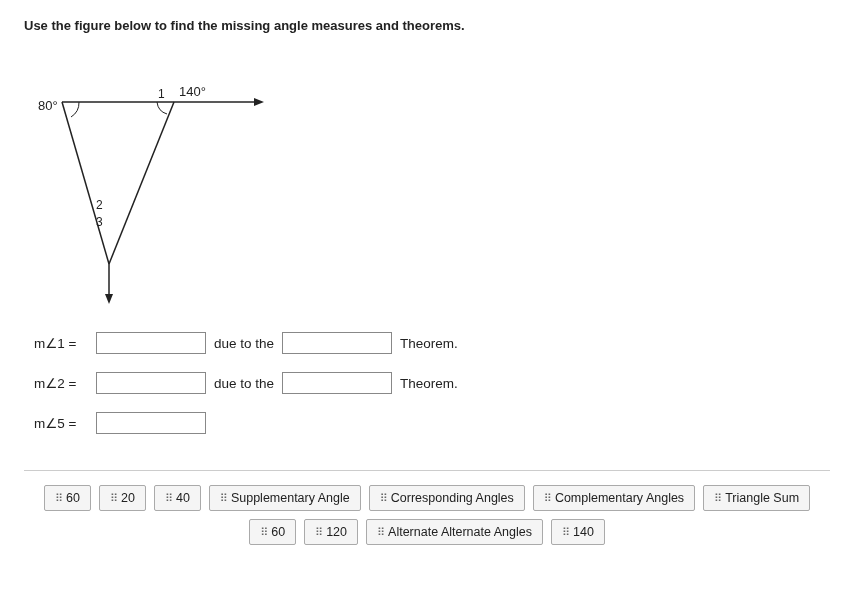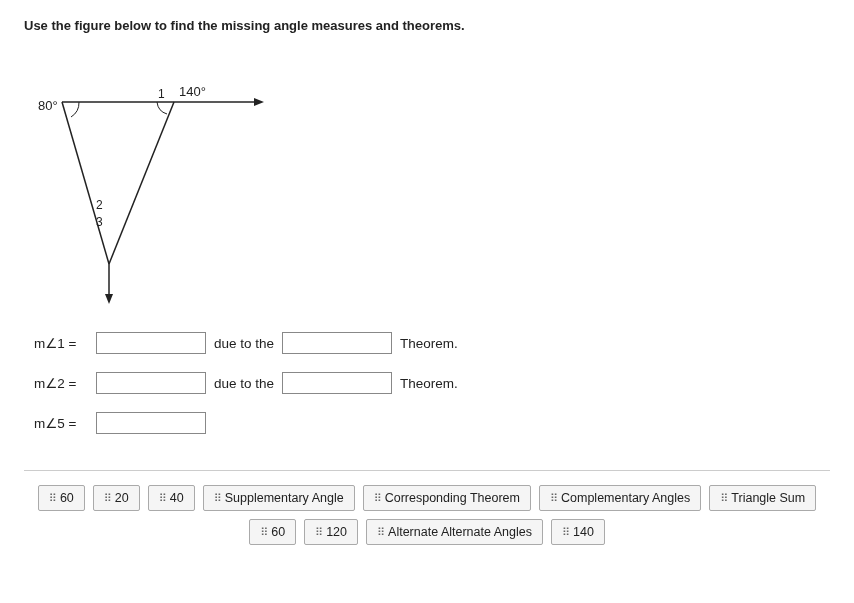--- a/index.html
+++ b/index.html
@@ -162,21 +162,21 @@
           <div class="tile" draggable="true">
             <span class="tile-dots">⠿</span>
             <span>40</span>
           </div>
           <div class="tile" draggable="true">
             <span class="tile-dots">⠿</span>
             <span>Supplementary Angle</span>
           </div>
           <div class="tile" draggable="true">
             <span class="tile-dots">⠿</span>
-            <span>Corresponding Theorem</span>
+            <span>Corresponding Angles</span>
           </div>
           <div class="tile" draggable="true">
             <span class="tile-dots">⠿</span>
             <span>Complementary Angles</span>
           </div>
           <div class="tile" draggable="true">
             <span class="tile-dots">⠿</span>
             <span>Triangle Sum</span>
           </div>
         </div>

